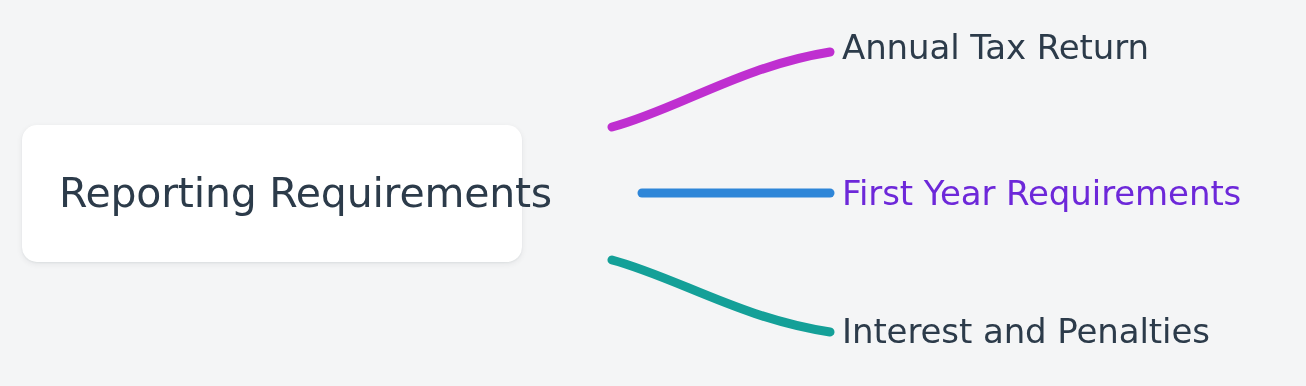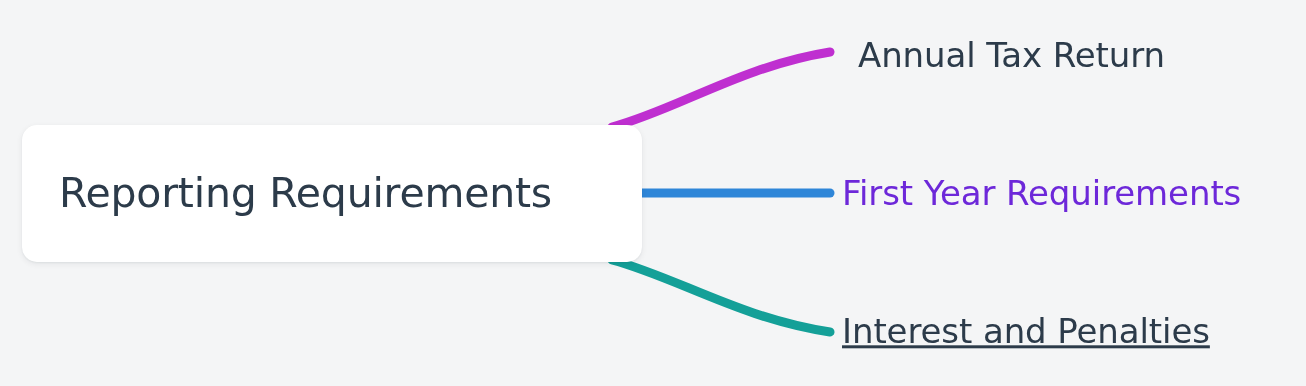--- a/index.html
+++ b/index.html
@@ -24,21 +24,21 @@
     left: 0;
     top: 0;
     width: 1306px;
     height: 386px;
     pointer-events: none;
   }
   .root-node {
     position: absolute;
     left: 22px;
     top: 125px;
-    width: 620px;
+    width: 500px;
     height: 137px;
     background: #ffffff;
     border-radius: 15px;
     box-shadow: 0 2px 6px rgba(20, 30, 45, 0.07), 0 1px 2px rgba(20, 30, 45, 0.05);
     display: flex;
     align-items: center;
     box-sizing: border-box;
     padding-left: 37px;
     padding-right: 10px;
     text-align: right;
@@ -55,23 +55,23 @@
     position: absolute;
     left: 842px;
     color: #2c3b4a;
     font-size: 34px;
     line-height: 1.1;
     font-family: "DejaVu Sans", sans-serif;
     letter-spacing: -0.1px;
     white-space: nowrap;
     transform: translateY(-50%);
   }
-  .branch-label.b0 { top: 56px; margin-left: 16px; }
+  .branch-label.b0 { top: 48px; }
   .branch-label.b1 { top: 194px; }
-  .branch-label.b2 { top: 332px; text-decoration: underline; }
+  .branch-label.b2 { top: 332px; }
 </style>
 </head>
 <body style="background: rgb(244, 245, 246);">
 
 <div id="mindmap" style="background: rgb(244, 245, 246);">
 
   <svg id="connector-layer" viewBox="0 0 1306 386">
     <path id="edge-0" d="M 612 127 C 676 110 742 66 830 52" fill="none" stroke="#bf2fd0" stroke-width="9" stroke-linecap="round"></path>
     <path id="edge-1" d="M 642 193 L 830 193" fill="none" stroke="#2e86d8" stroke-width="9" stroke-linecap="round"></path>
     <path id="edge-2" d="M 612 260 C 676 277 742 319 830 332" fill="none" stroke="#14a098" stroke-width="9" stroke-linecap="round"></path>

